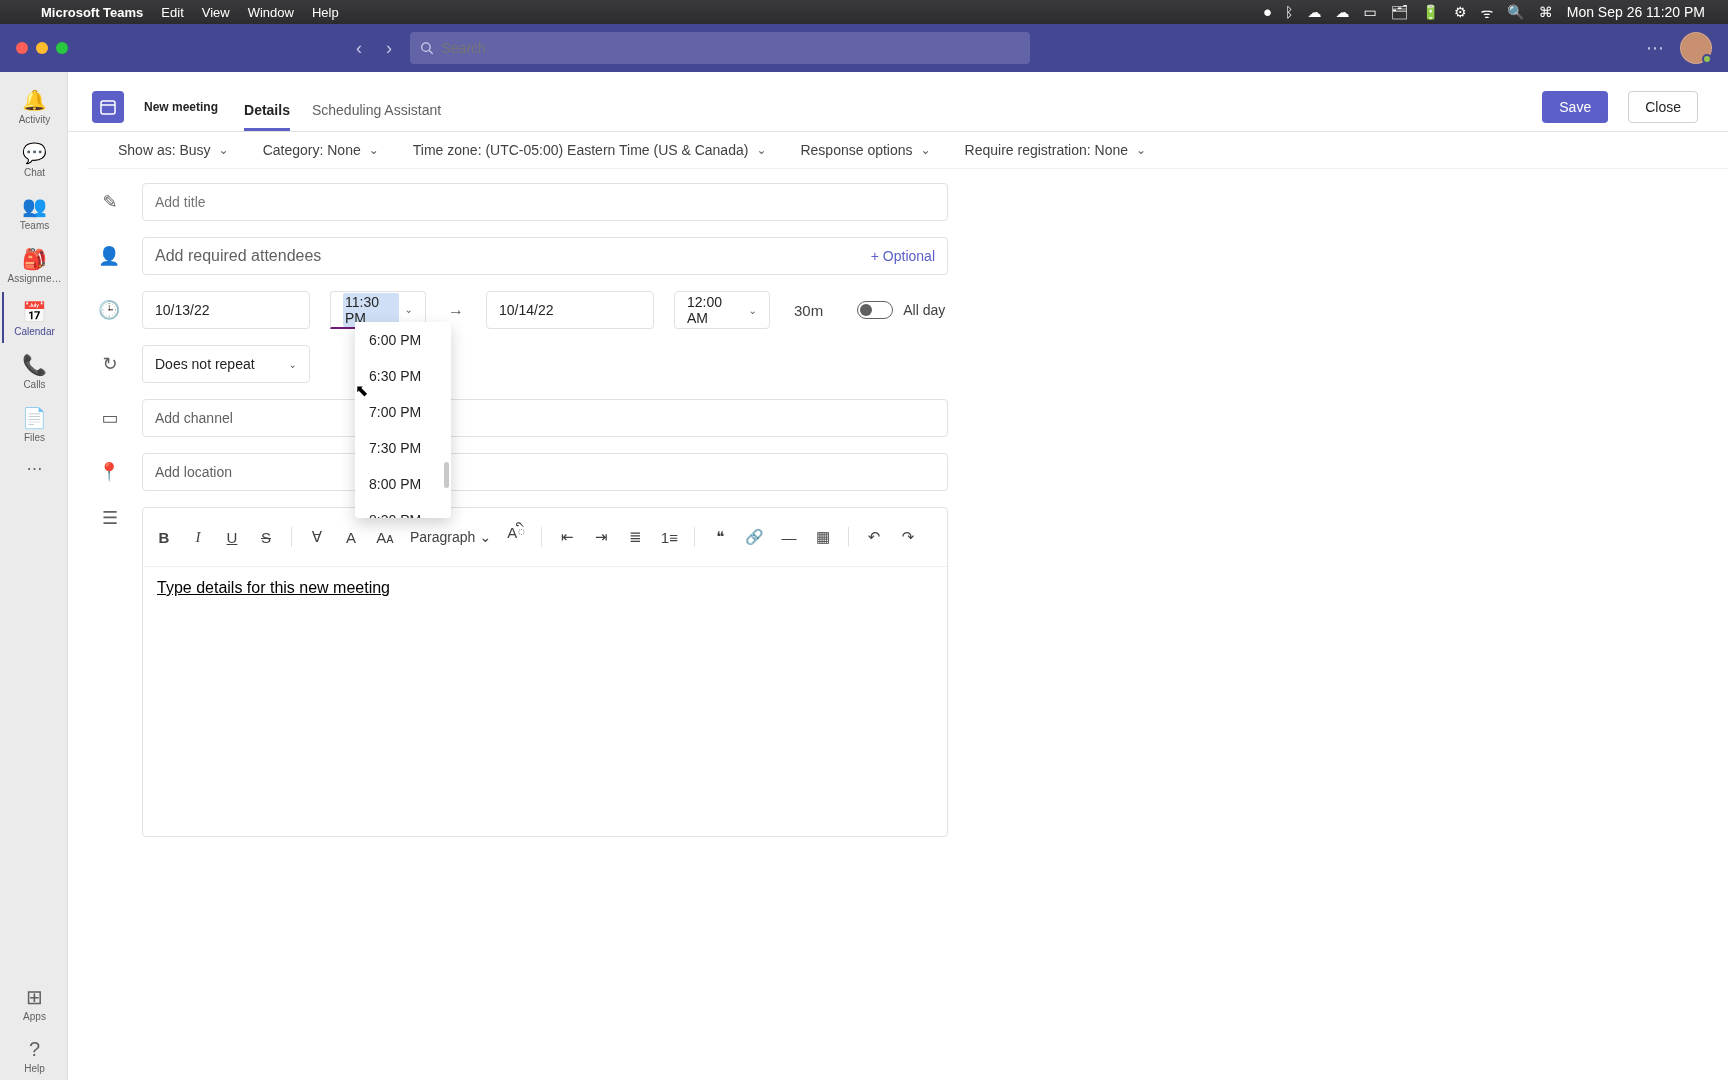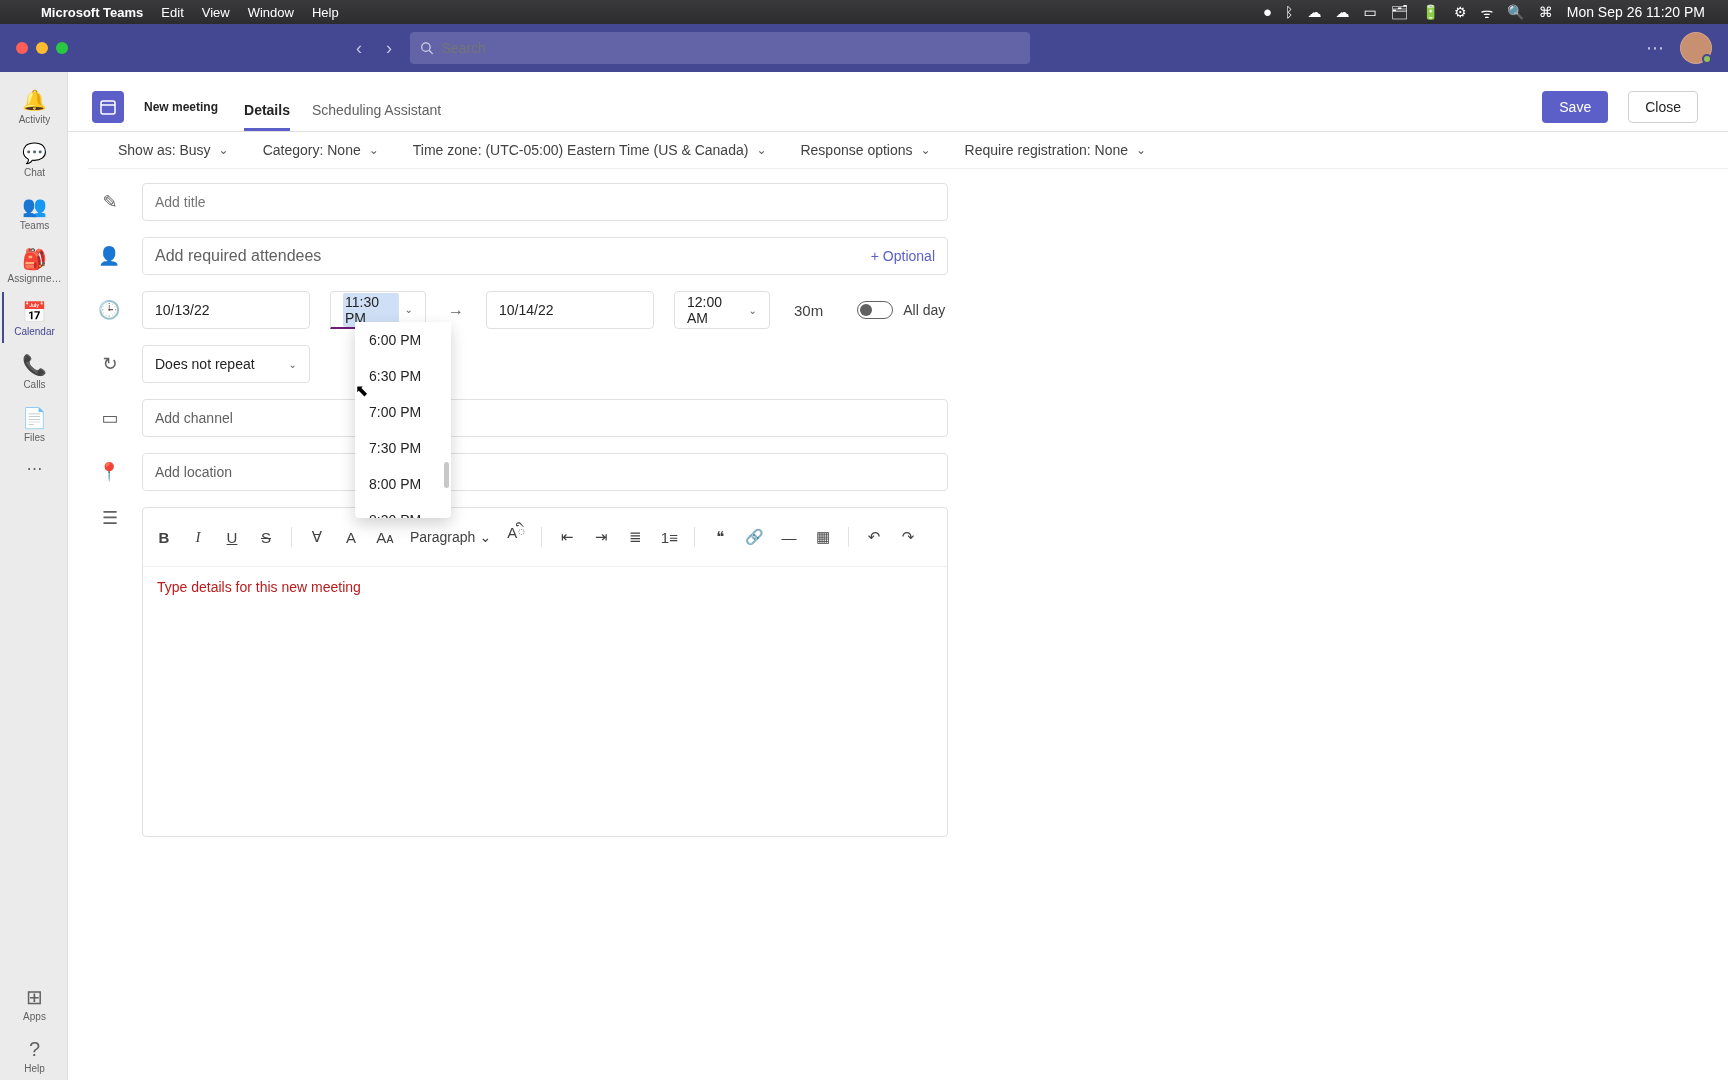--- a/index.html
+++ b/index.html
@@ -92,21 +92,21 @@
   
   .editor-box { border: 1px solid #e1e1e1; border-radius: 4px; width: 806px; min-height: 330px; }
   .toolbar { display: flex; align-items: center; gap: 16px; padding: 8px 12px; border-bottom: 1px solid #f0f0f0; font-size: 15px; color: #424242; }
   .toolbar .sep { width: 1px; height: 20px; background: #e1e1e1; }
   .toolbar .tbtn { cursor: pointer; min-width: 18px; text-align: center; }
   .toolbar .bold { font-weight: 700; }
   .toolbar .italic { font-style: italic; font-family: Georgia, serif; }
   .toolbar .underline { text-decoration: underline; }
   .toolbar .strike { text-decoration: line-through; }
   .toolbar .para { font-size: 14px; display: flex; align-items: center; gap: 4px; }
-  .editor-body { padding: 12px 14px; color: #b91c1c; font-size: 14px; }
+  .editor-body { padding: 12px 14px; color: #000000; font-size: 16px; text-decoration: underline; }
 
   
   .fake-cursor { position: absolute; top: 381px; left: 355px; font-size: 16px; pointer-events: none; z-index: 60; }
 </style>
 </head>
 <body>
 
 <div class="mac-menubar">
   <span class="apple"></span>
   <span class="app-name">Microsoft Teams</span>

